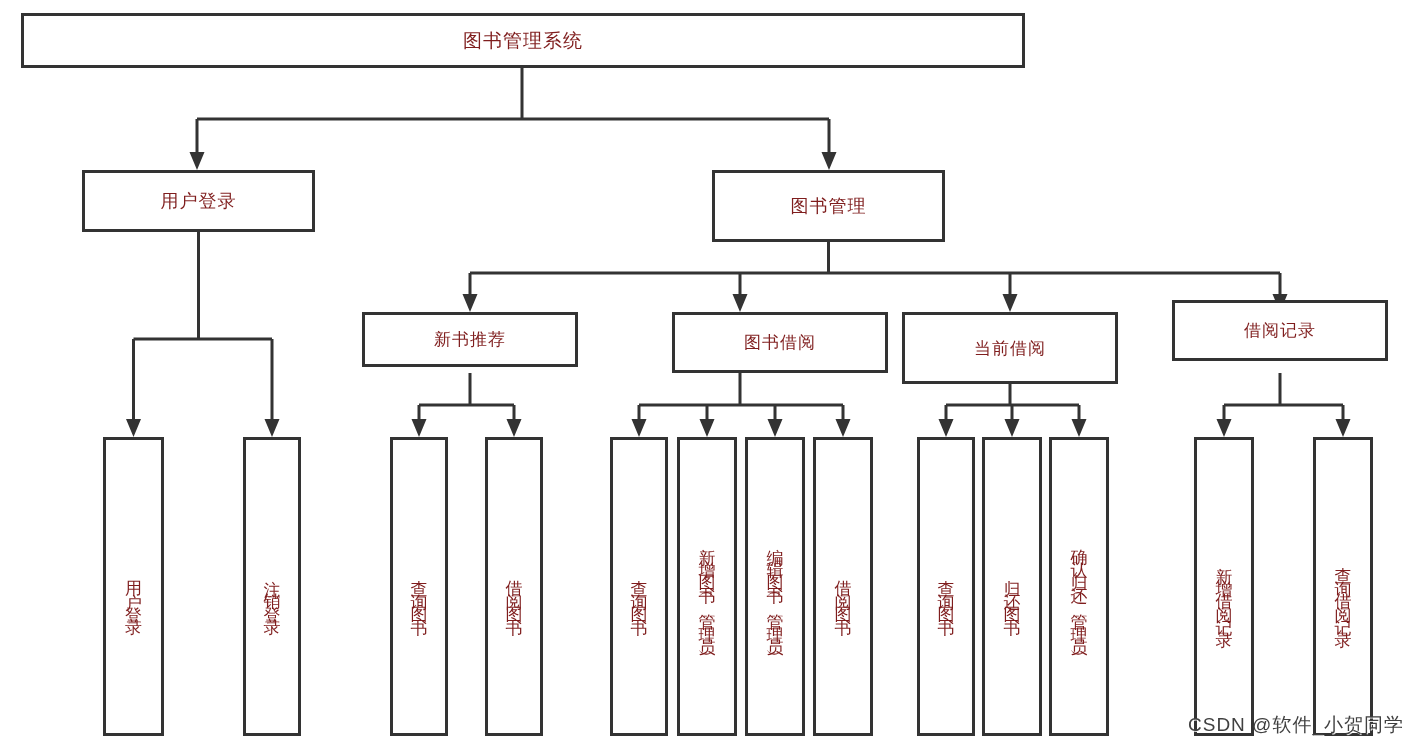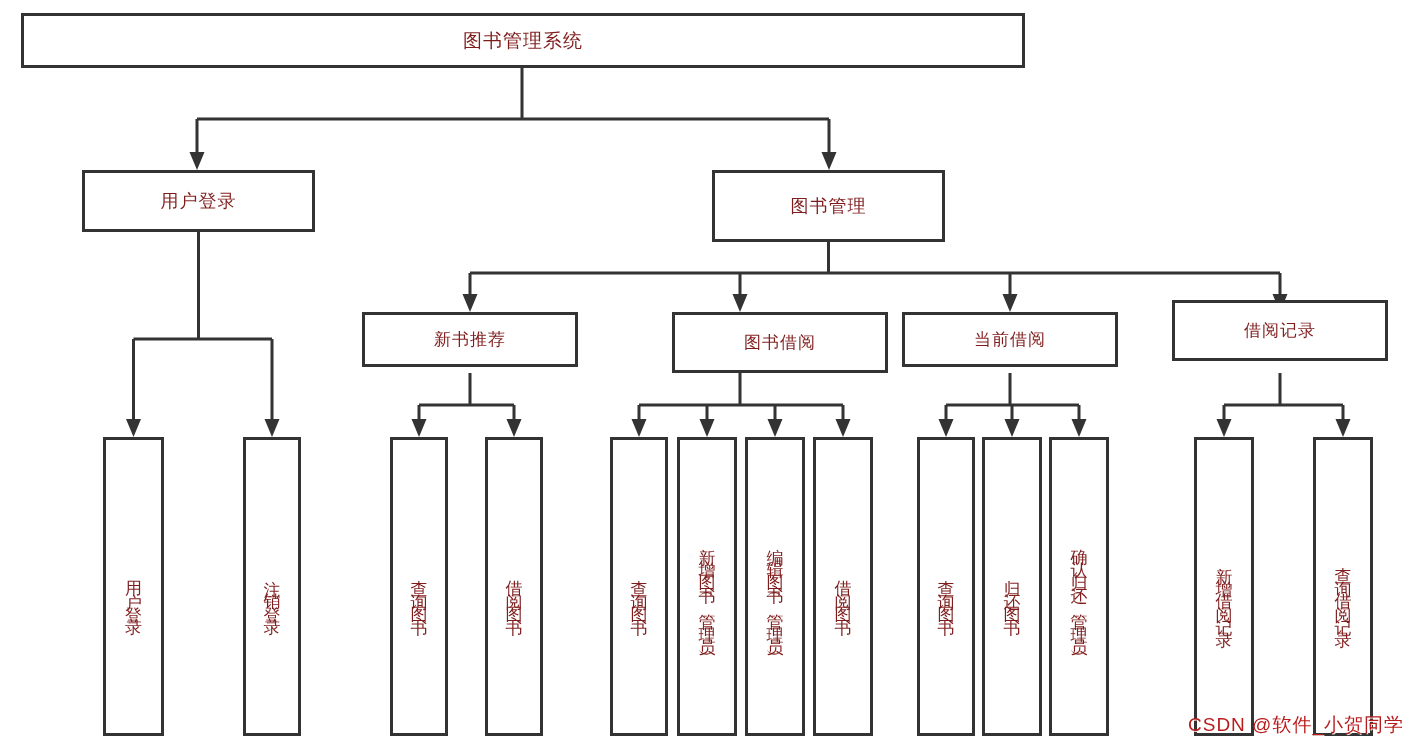--- a/index.html
+++ b/index.html
@@ -36,21 +36,21 @@
     letter-spacing: 13px;
     line-height: 1;
     margin-bottom: -13px;
     white-space: nowrap;
   }
   .watermark {
     position: absolute;
     left: 1188px;
     top: 712px;
     font-size: 19px;
-    color: #b91c1c;
+    color: #404040;
     letter-spacing: 1px;
     white-space: nowrap;
     text-shadow: 1px 1px 0 rgba(255,255,255,0.85);
     z-index: 5;
   }
 </style>
 </head>
 <body>
 
 <div class="canvas">
@@ -124,21 +124,21 @@
   <div class="node hbox" style="left:712px; top:170px; width:233px; height:72px;">
     <span>图书管理</span>
   </div>
 
   <div class="node hbox lvl3" style="left:362px; top:312px; width:216px; height:55px;">
     <span>新书推荐</span>
   </div>
   <div class="node hbox lvl3" style="left:632px; top:312px; width:216px; height:61px;margin-left:40px;">
     <span>图书借阅</span>
   </div>
-  <div class="node hbox lvl3" style="left:902px; top:312px; width:216px; height:55px;">
+  <div class="node hbox lvl3" style="left:902px; top:312px; width:216px; height:72px;">
     <span>当前借阅</span>
   </div>
   <div class="node hbox lvl3" style="left:1172px; top:300px; width:216px; height:61px;">
     <span>借阅记录</span>
   </div>
 
   <div class="node vbox" style="left:103px; top:437px; width:61px; height:299px;">
     <span>用户登录</span>
   </div>
   <div class="node vbox" style="left:243px; top:437px; width:58px; height:299px;">

